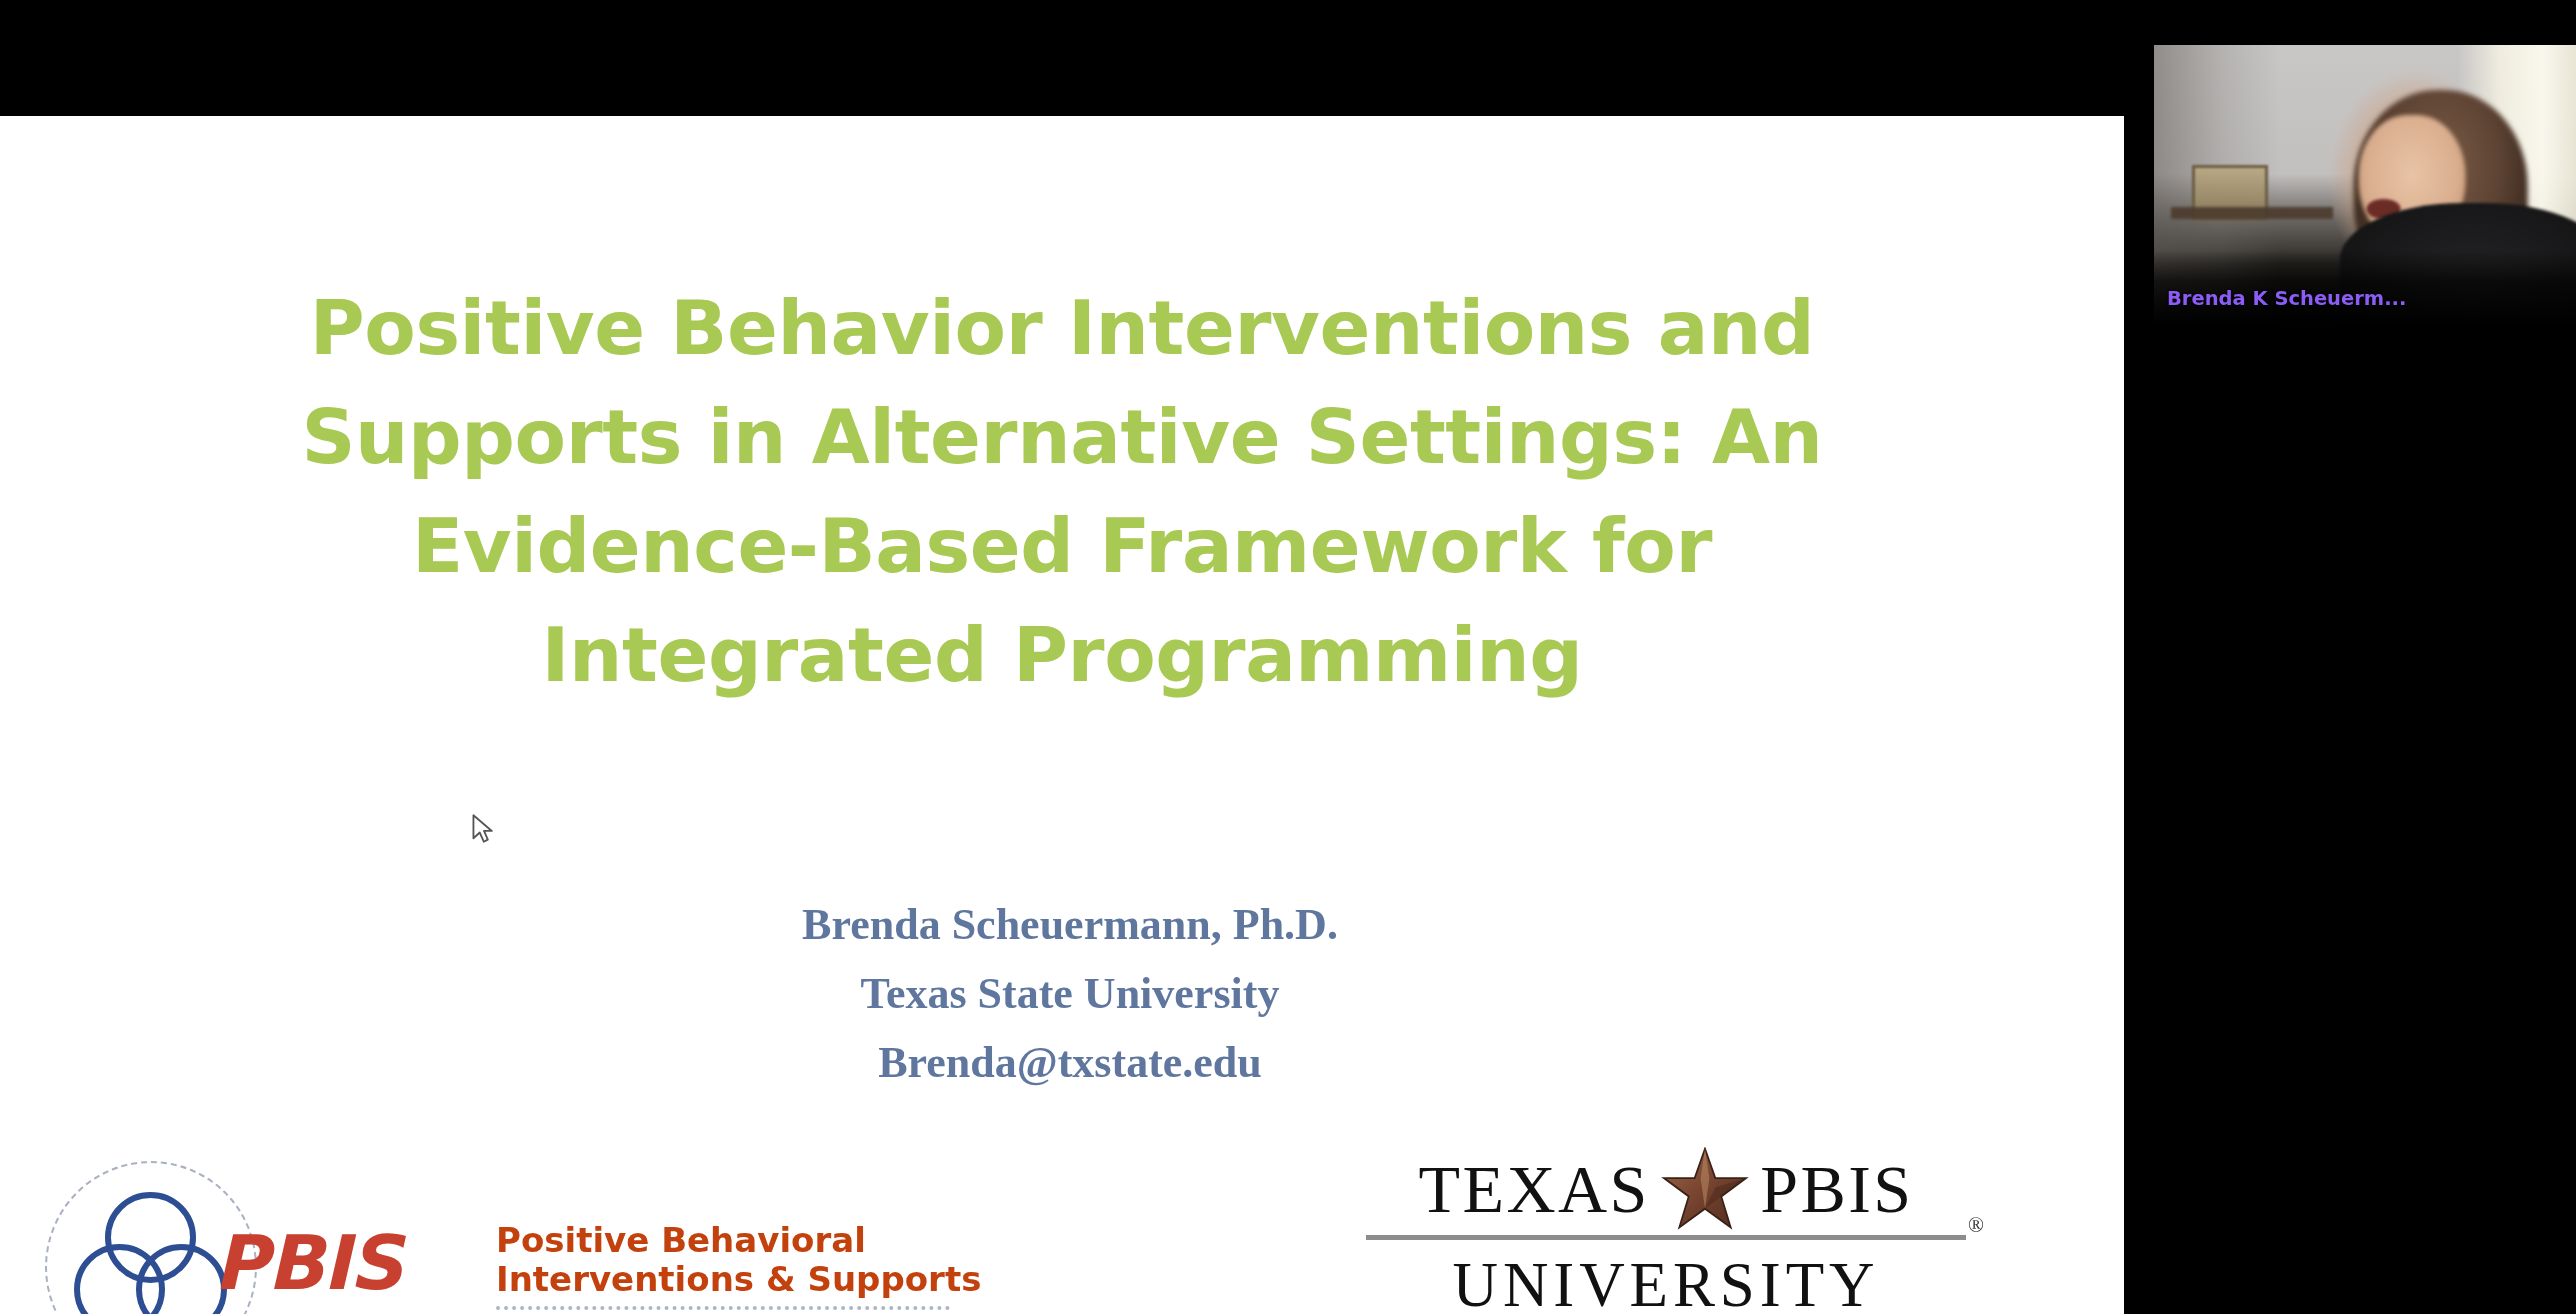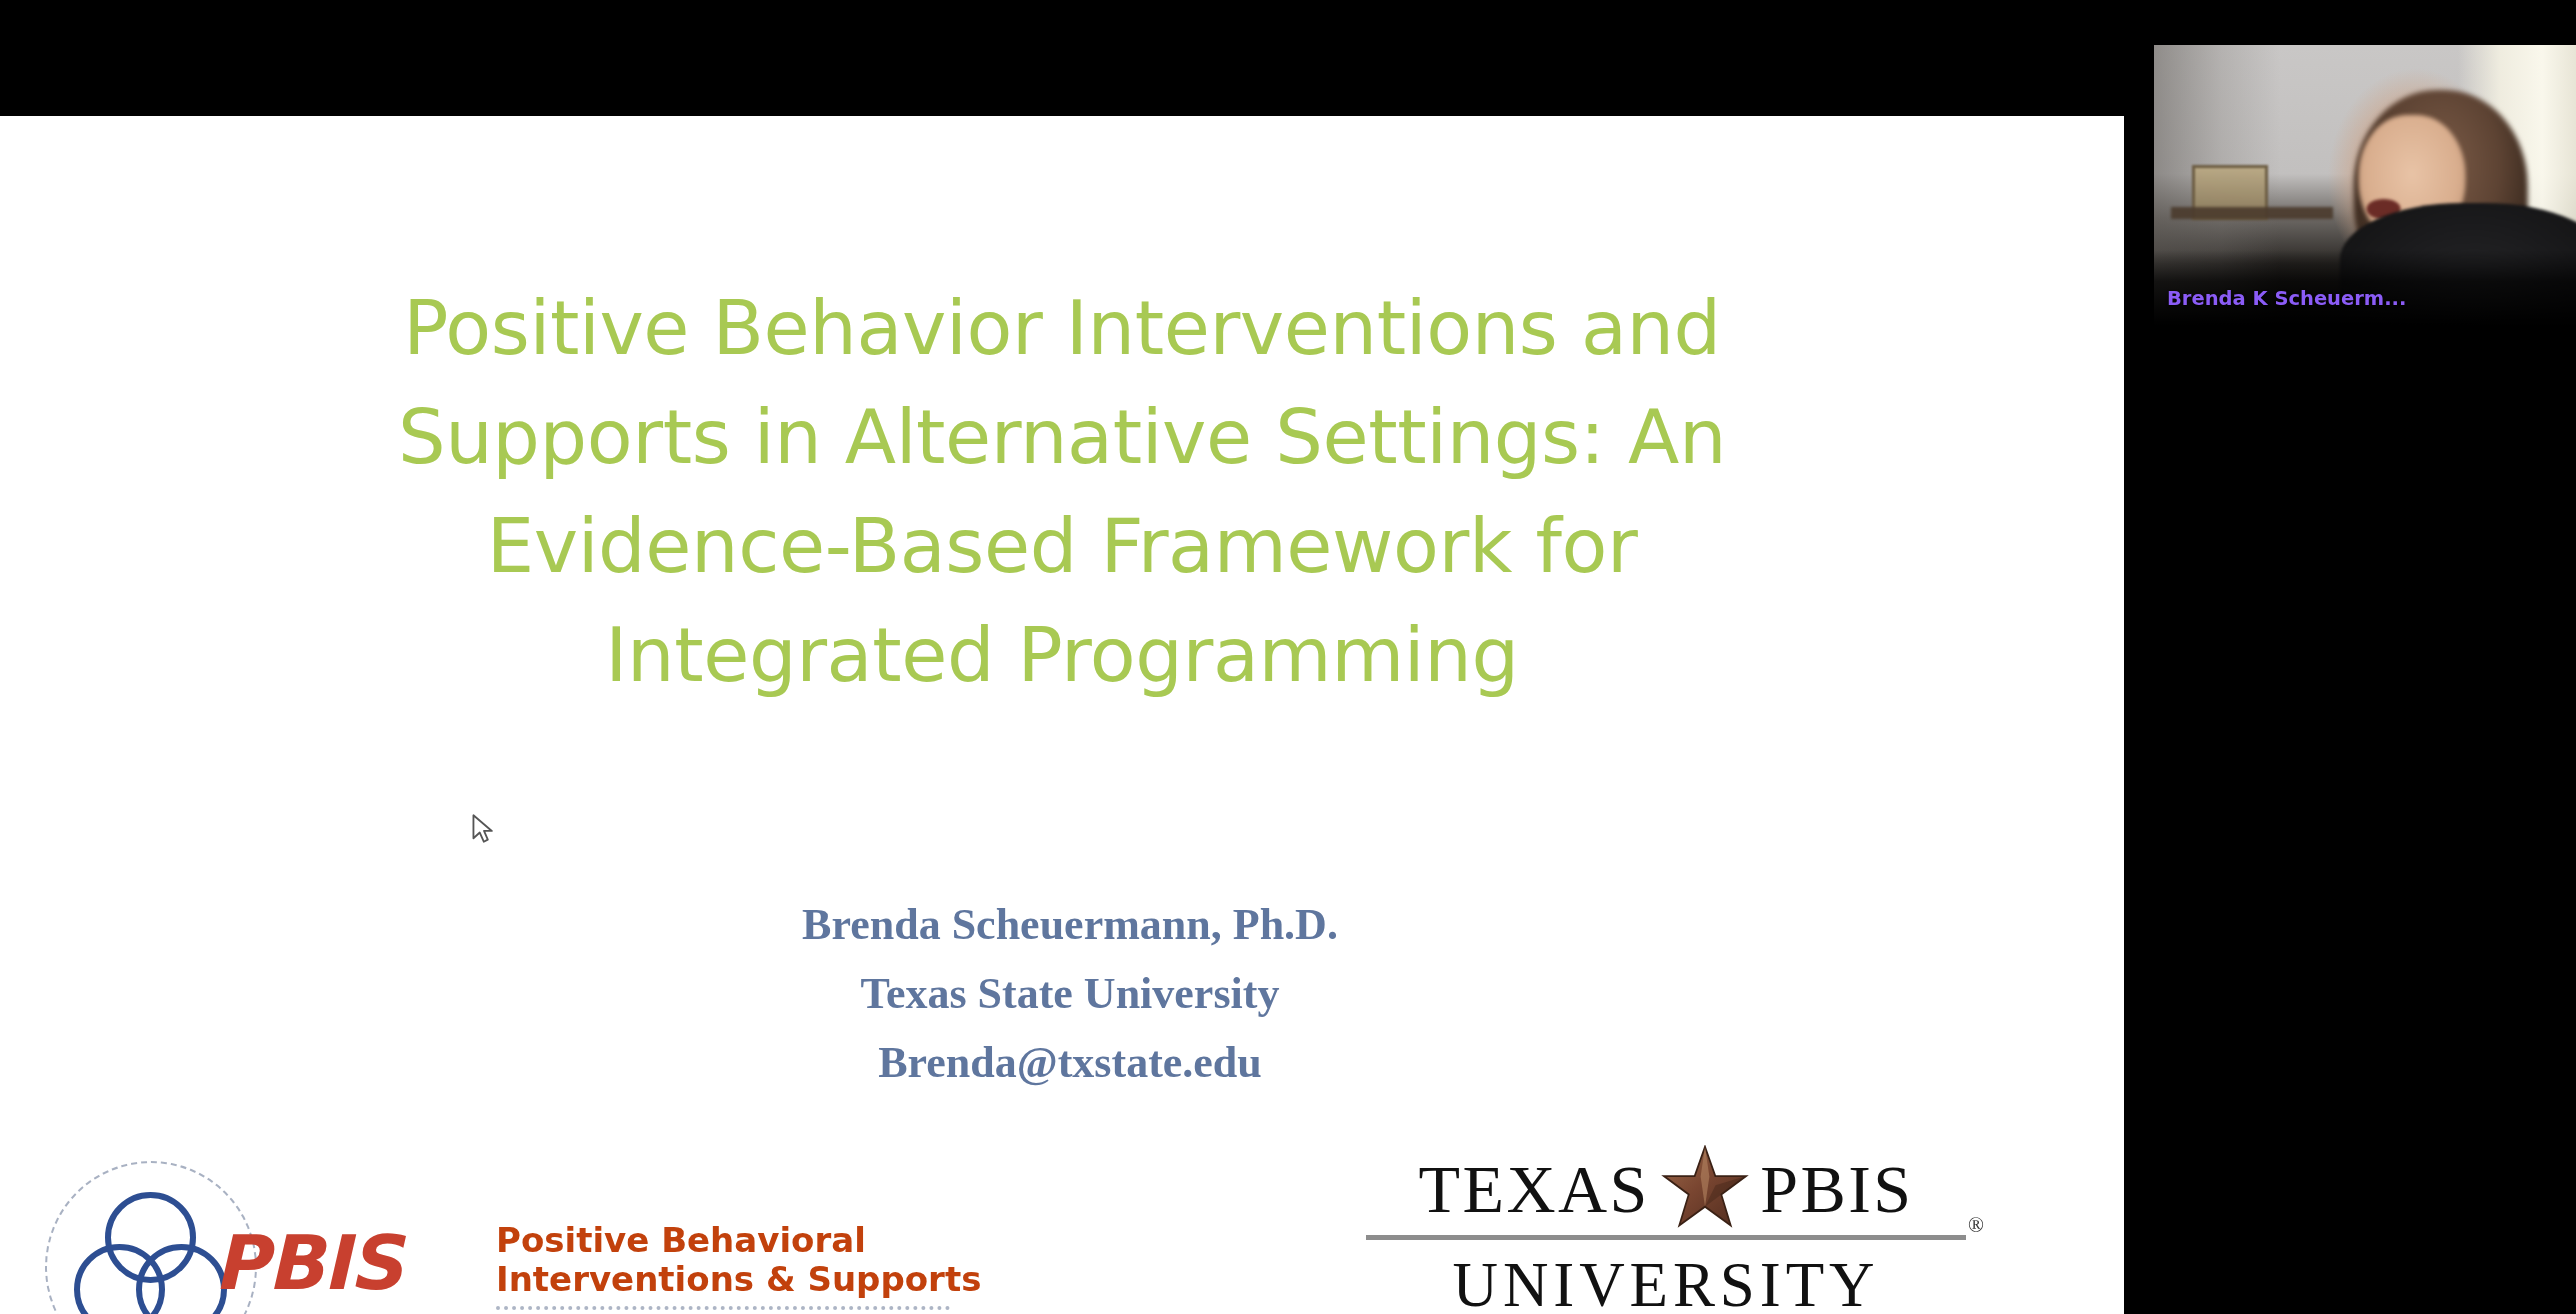--- a/index.html
+++ b/index.html
@@ -17,21 +17,21 @@
   #right-pane{
     position:absolute;left:2124px;top:0;width:452px;height:1315px;background:#000;
   }
 
   
   #title{
     position:absolute;left:0;top:158px;width:2124px;
     text-align:center;
     color:#a8c953;
     font-family:"DejaVu Sans",sans-serif;
-    font-weight:400;
+    font-weight:700;
     font-size:75px;
     line-height:109px;
     letter-spacing:-0.4px;
     padding:0 243px;
     box-sizing:border-box;
   }
   #title .tline{display:block;white-space:nowrap;}
 
   
   #author{
@@ -93,21 +93,21 @@
     border-top:4px dotted #8b97ad;opacity:.7;
   }
 
   
   #txst{
     position:absolute;left:1346px;top:1029px;width:640px;height:259px;
     text-align:center;
   }
   #txst-row1{
     position:relative;height:88px;
-    display:flex;align-items:flex-start;justify-content:center;gap:11.3px;
+    display:flex;align-items:center;justify-content:center;gap:11.3px;
     color:#111;
     font-family:"Liberation Serif","DejaVu Serif",serif;
     font-weight:400;
     font-size:68px;
     letter-spacing:2.4px;
     line-height:88px;
   }
   #txst-star{
     position:relative;width:88px;height:84px;flex:0 0 88px;
   }

